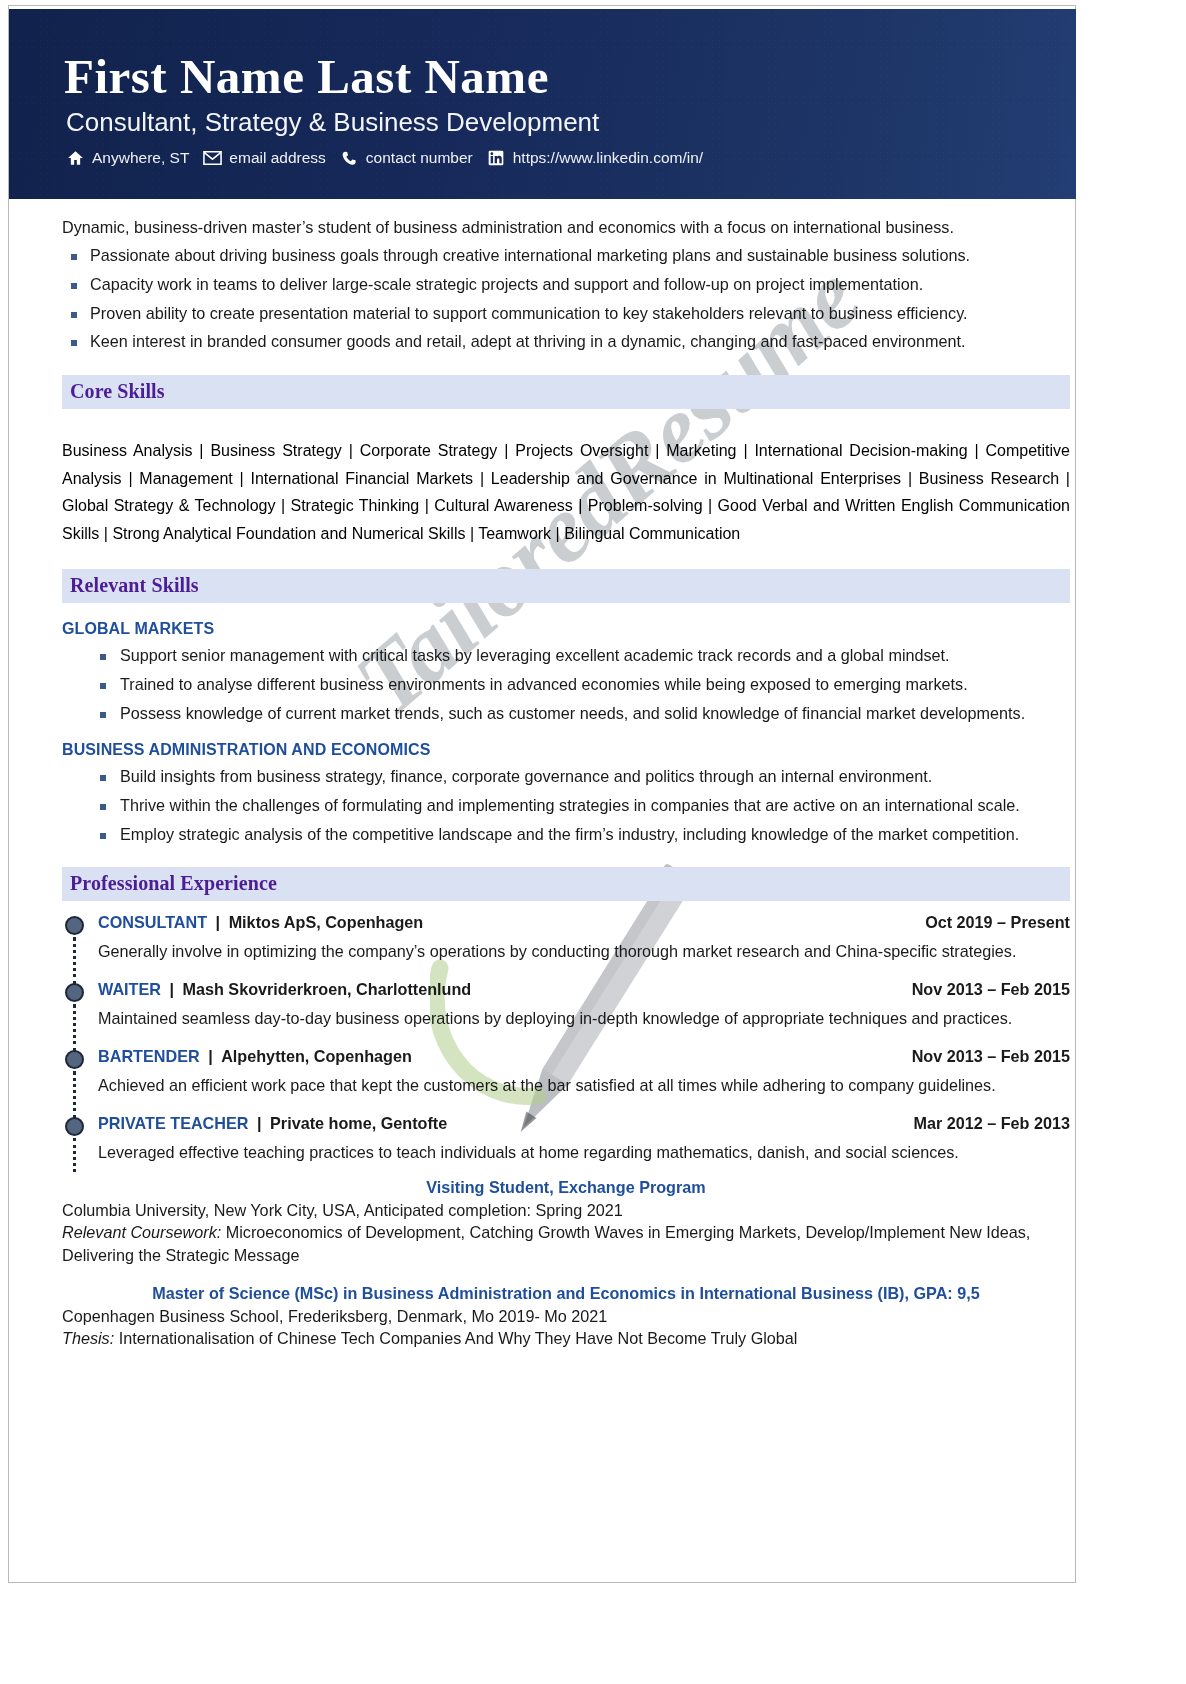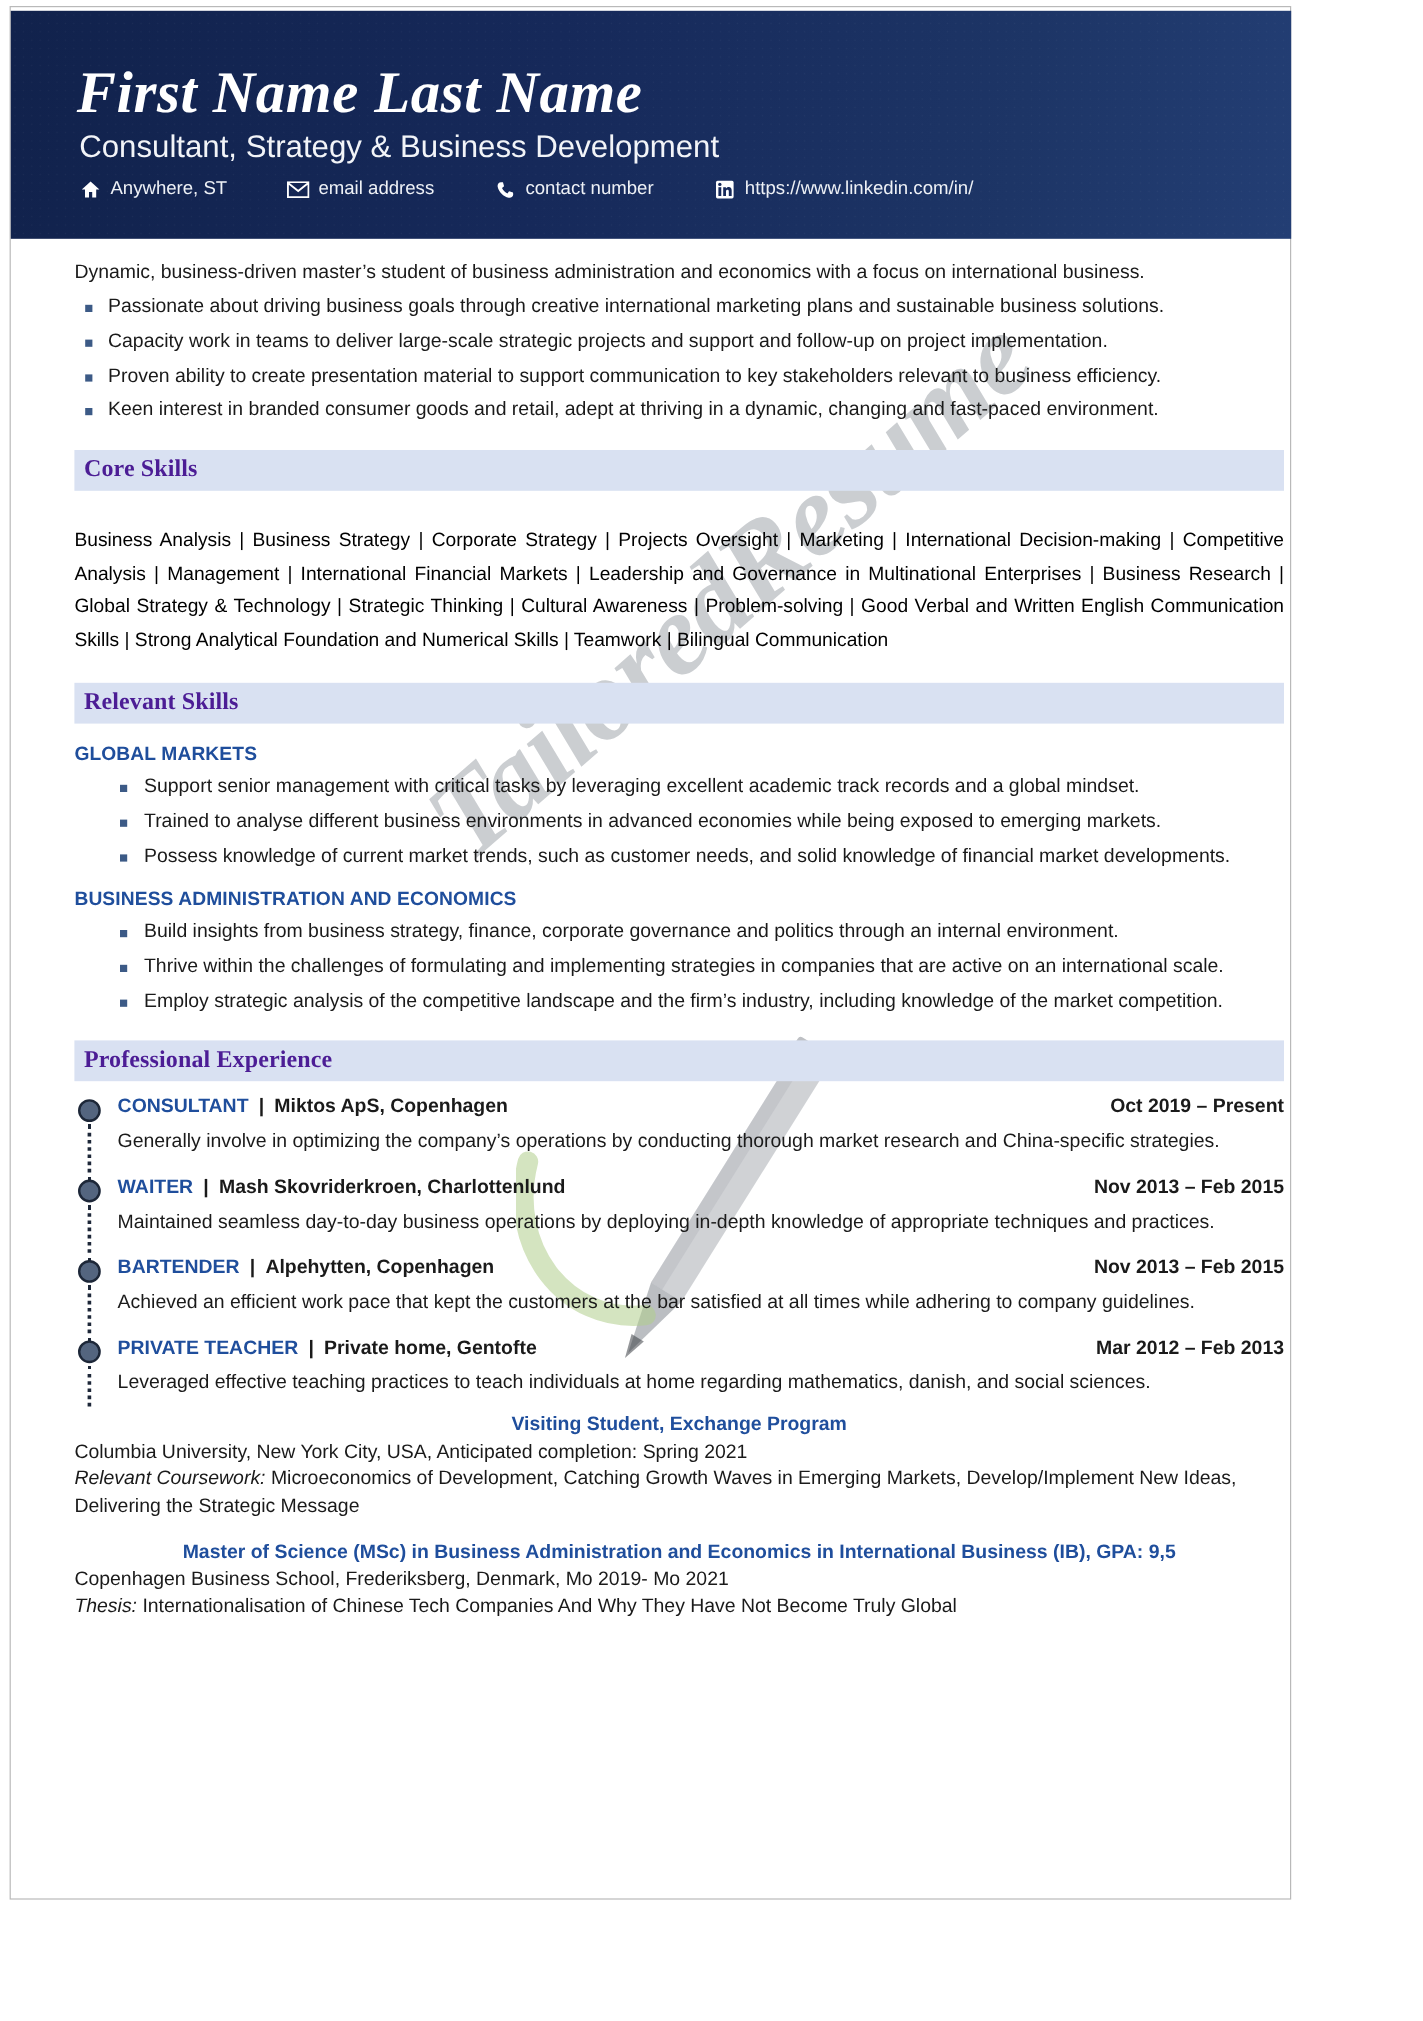--- a/index.html
+++ b/index.html
@@ -54,40 +54,38 @@
   .name {
     font-family: "Liberation Serif", "DejaVu Serif", serif;
     font-size: 49px;
     font-weight: bold;
     color: #ffffff;
     letter-spacing: 0.5px;
     line-height: 1.05;
     margin: 0;
     position: relative;
     z-index: 2;
-    font-style: italic;
   }
   .job-title {
     font-size: 26px;
     font-weight: 400;
     color: #f2f4f8;
     margin: 6px 0 0 2px;
     line-height: 1.15;
     position: relative;
     z-index: 2;
   }
   .contact-row {
     display: flex;
     align-items: center;
     margin: 11px 0 0 2px;
     font-size: 15.5px;
     color: #eef1f6;
     position: relative;
     z-index: 2;
-    gap: 36px;
   }
   .contact-item {
     display: flex;
     align-items: center;
     white-space: nowrap;
   }
   .contact-item + .contact-item { margin-left: 14px; }
   .contact-icon {
     display: inline-flex;
     align-items: center;

